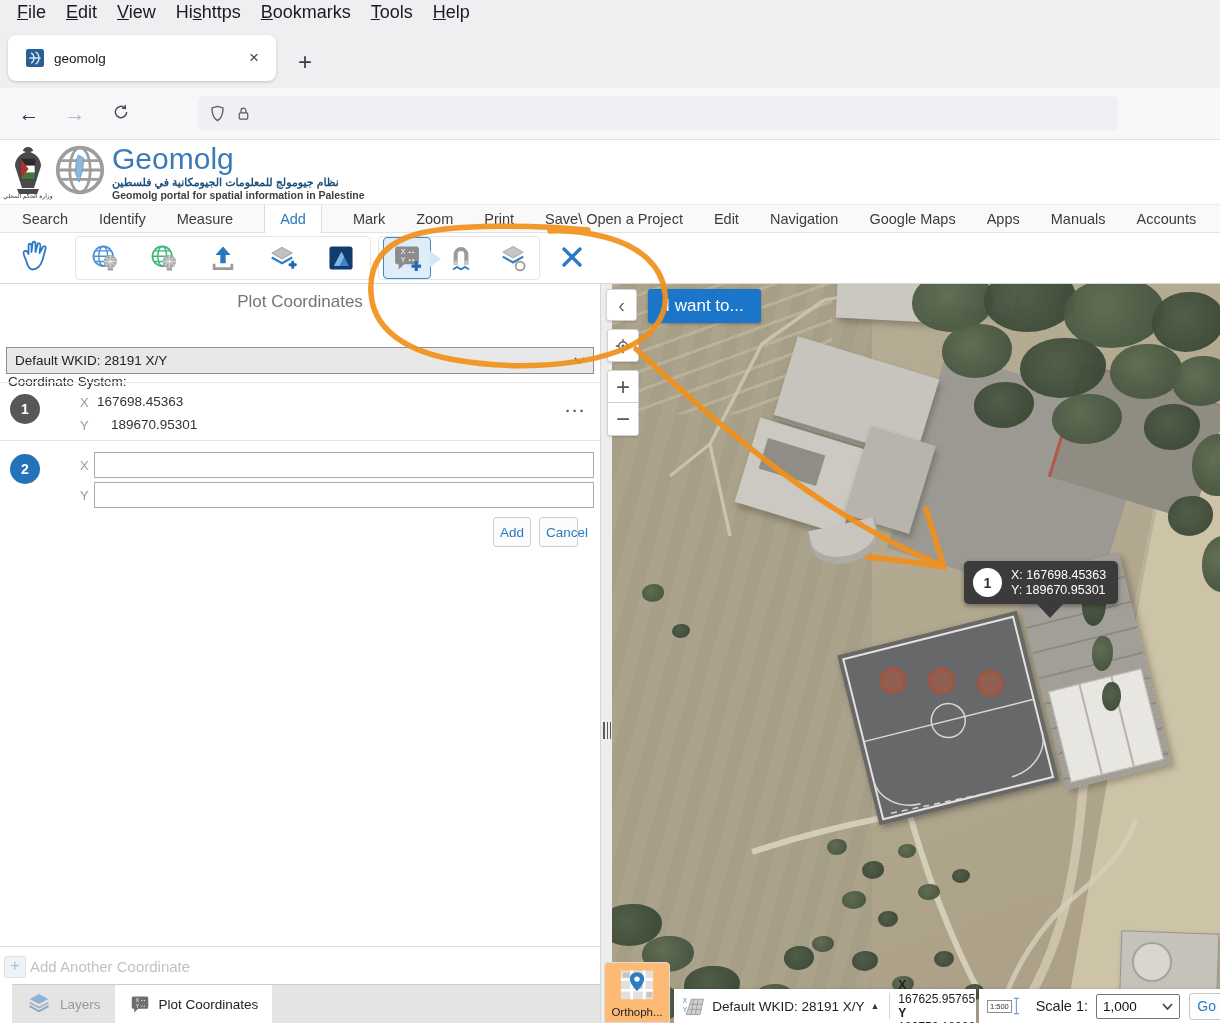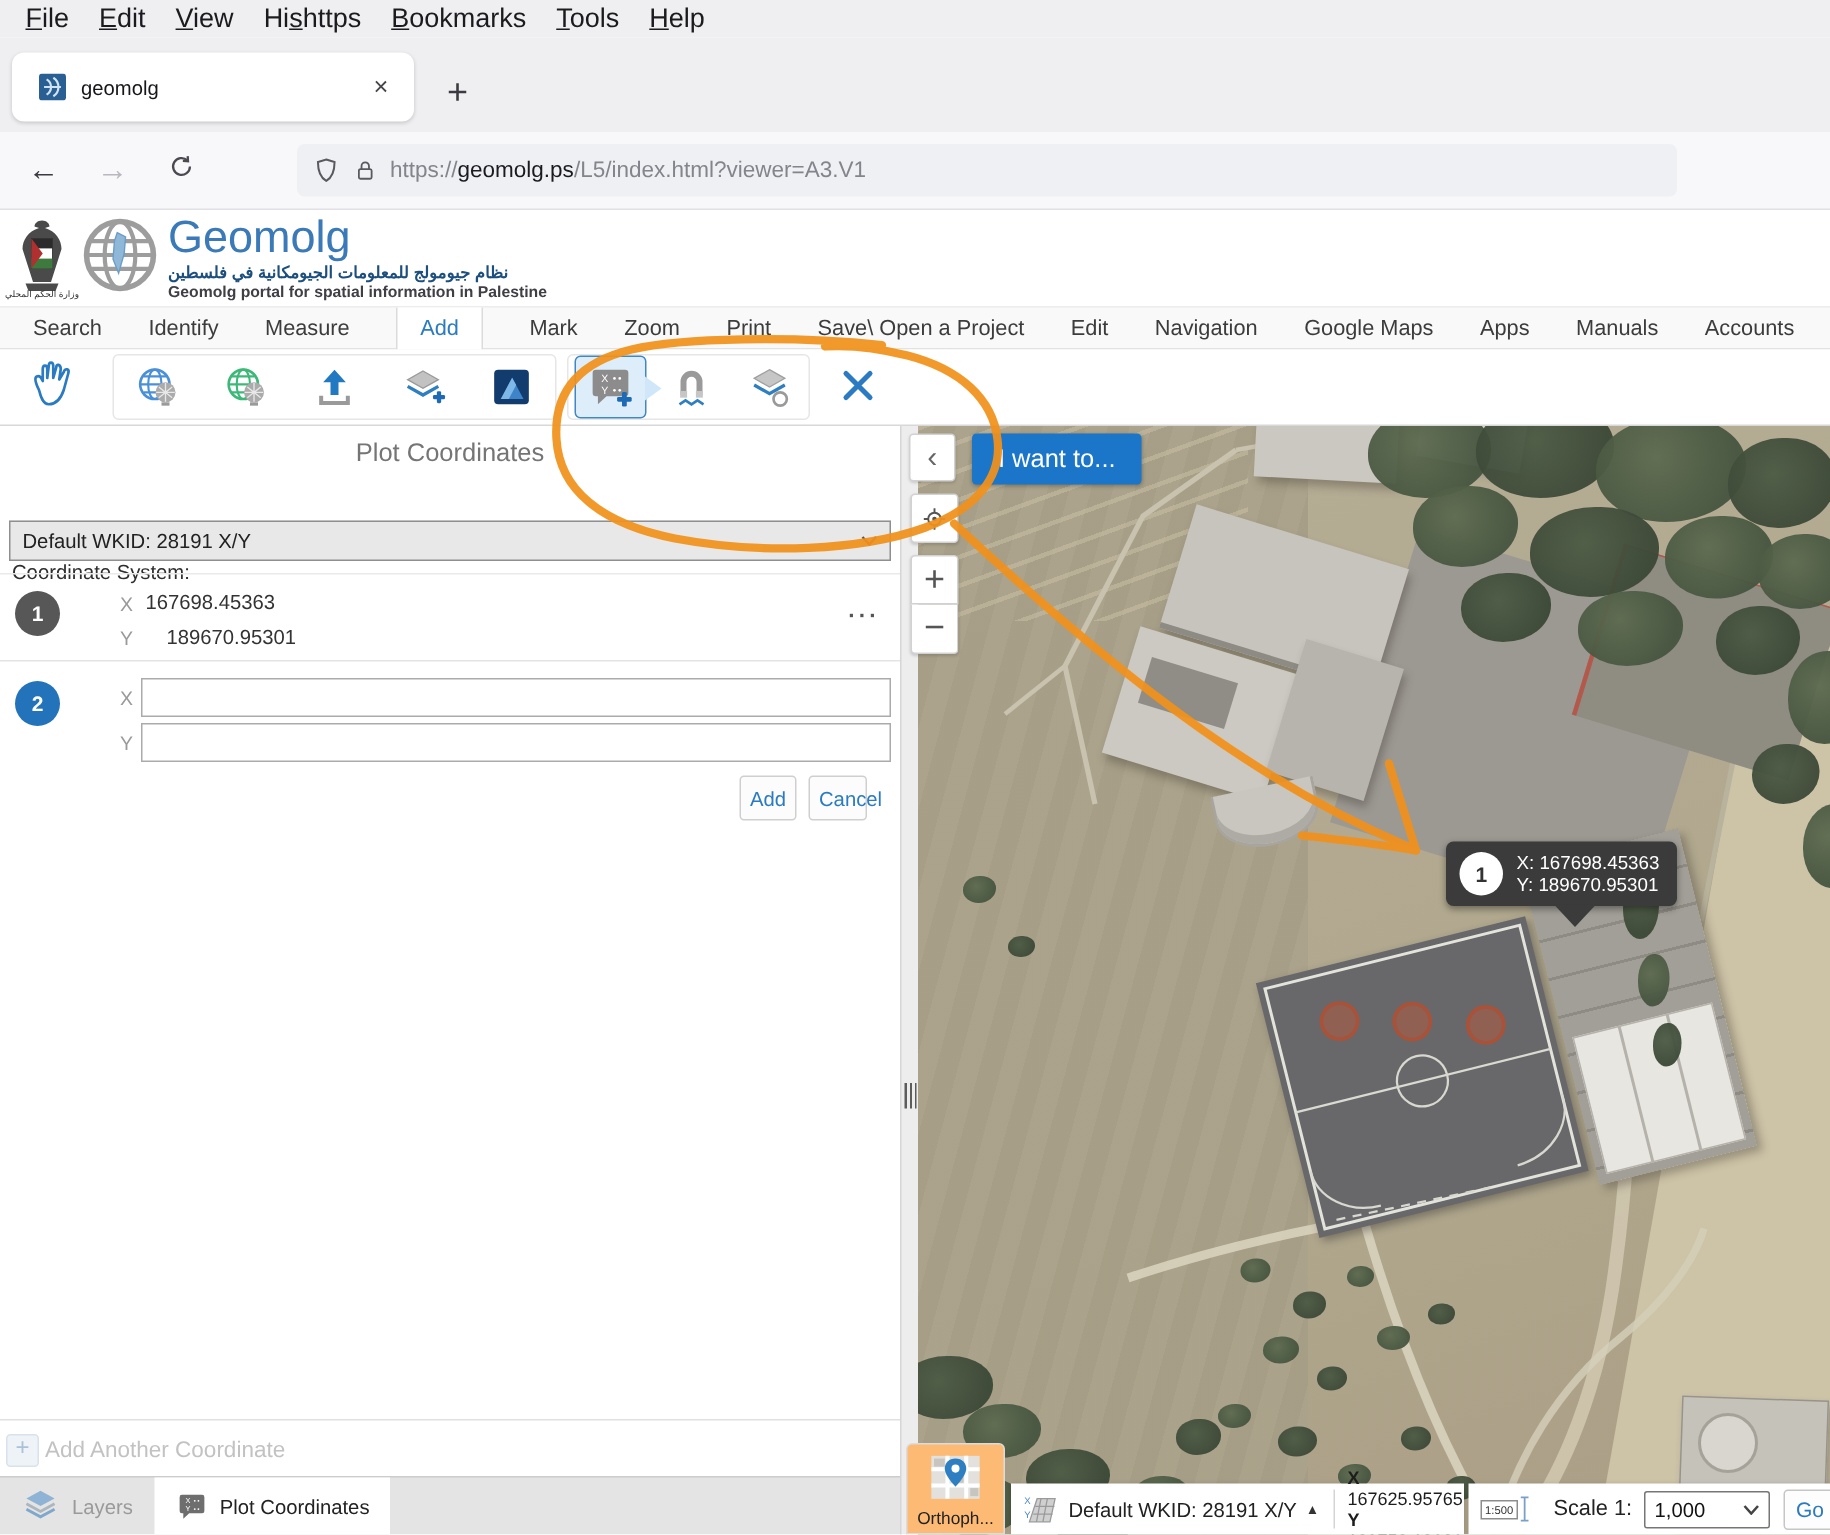--- a/index.html
+++ b/index.html
@@ -66,21 +66,21 @@
   .idx-2{left:10px;top:13px;background:#2373bb;}
   .xy-lab{font-size:13px;color:#9a9a9a;}
   .xy-val{font-size:13.5px;color:#333;}
   .row-menu{left:556px;top:10px;width:40px;height:34px;border:none;background:none;font-size:15px;font-weight:bold;color:#555;letter-spacing:2px;}
   .coord-row2{left:0;top:157px;width:600px;height:140px;}
   .coord-input{position:absolute;left:94px;width:500px;height:26px;border:1px solid #ababab;box-sizing:border-box;font-size:13px;padding:0 6px;background:#fff;}
   .btn{position:absolute;height:30px;border:1px solid #cfcfcf;border-radius:3px;background:#fcfcfc;color:#2b7bc2;font-size:13.5px;}
   .add-another{left:0;top:662px;width:600px;height:38px;border-top:1px solid #e0e0e0;box-sizing:border-box;}
   .plus-box{left:4px;top:9px;width:20px;height:20px;background:#eef3f8;border:1px solid #d9e2ea;border-radius:3px;color:#a9c2d6;font-size:16px;line-height:18px;text-align:center;}
   .add-another-label{left:30px;top:11px;font-size:15px;color:#c2c2c2;}
-  .dock{left:0;top:700px;width:600px;height:39px;background:#e4e4e4;border-top:1px solid #cccccc;box-sizing:border-box;display:flex;}
+  .dock{left:12px;top:700px;width:600px;height:39px;background:#e4e4e4;border-top:1px solid #cccccc;box-sizing:border-box;display:flex;}
   .dock-tab{display:flex;align-items:center;gap:8px;padding:0 14px;font-size:13.5px;color:#9a9a9a;cursor:default;}
   .dock-tab.active{background:#fff;color:#222;}
 
   
   .divider{left:600px;top:284px;width:12px;height:739px;background:#ededed;border-left:1px solid #d6d6d6;box-sizing:border-box;}
   .grip{left:2px;top:438px;width:8px;height:17px;background:repeating-linear-gradient(90deg,#5c5c5c 0 1.5px,transparent 1.5px 3.5px);}
 
   
   .map{left:612px;top:284px;width:608px;height:739px;overflow:hidden;background:linear-gradient(160deg,#b6ad96,#b0a78d 60%,#ab9f86);}
   .mf{position:absolute;}
@@ -157,21 +157,20 @@
         </svg>
     </button>
     <div class="url-pill">
       <svg width="19" height="19" viewBox="0 0 24 24" fill="none" stroke="#59595f" stroke-width="1.7">
           <path d="M12 3 L19 5 C19 13 17 18 12 21 C7 18 5 13 5 5 Z"></path>
         </svg>
       <svg width="17" height="17" viewBox="0 0 24 24" fill="none" stroke="#59595f" stroke-width="1.7">
           <rect x="6" y="11" width="12" height="9" rx="1.5"></rect>
           <path d="M8.5 11 V8 a3.5 3.5 0 0 1 7 0 V11"></path>
         </svg>
-      <div class="url-text"><span class="url-scheme">https://</span><span class="url-domain">geomolg.ps</span><span class="url-path">/L5/index.html?viewer=A3.V1</span></div>
     </div>
   </div>
 
   <div class="abs site-header">
     <svg class="abs emblem" viewBox="0 0 40 50">
       <path d="M20 1 c3 0 5 2 5 4 l-3 1 c7 2 11 8 11 14 l-7 22 h-12 l-7 -22 c0 -6 4 -12 11 -14 l-3 -1 c0 -2 2 -4 5 -4z" fill="#4a4a4a"></path>
       <g transform="translate(13,13)">
           <rect width="14" height="20" fill="#fff" stroke="#333" stroke-width="0.6"></rect>
           <rect width="14" height="6.6" fill="#2b2b2b"></rect>
           <rect y="13.4" width="14" height="6.6" fill="#3e7a3e"></rect>

